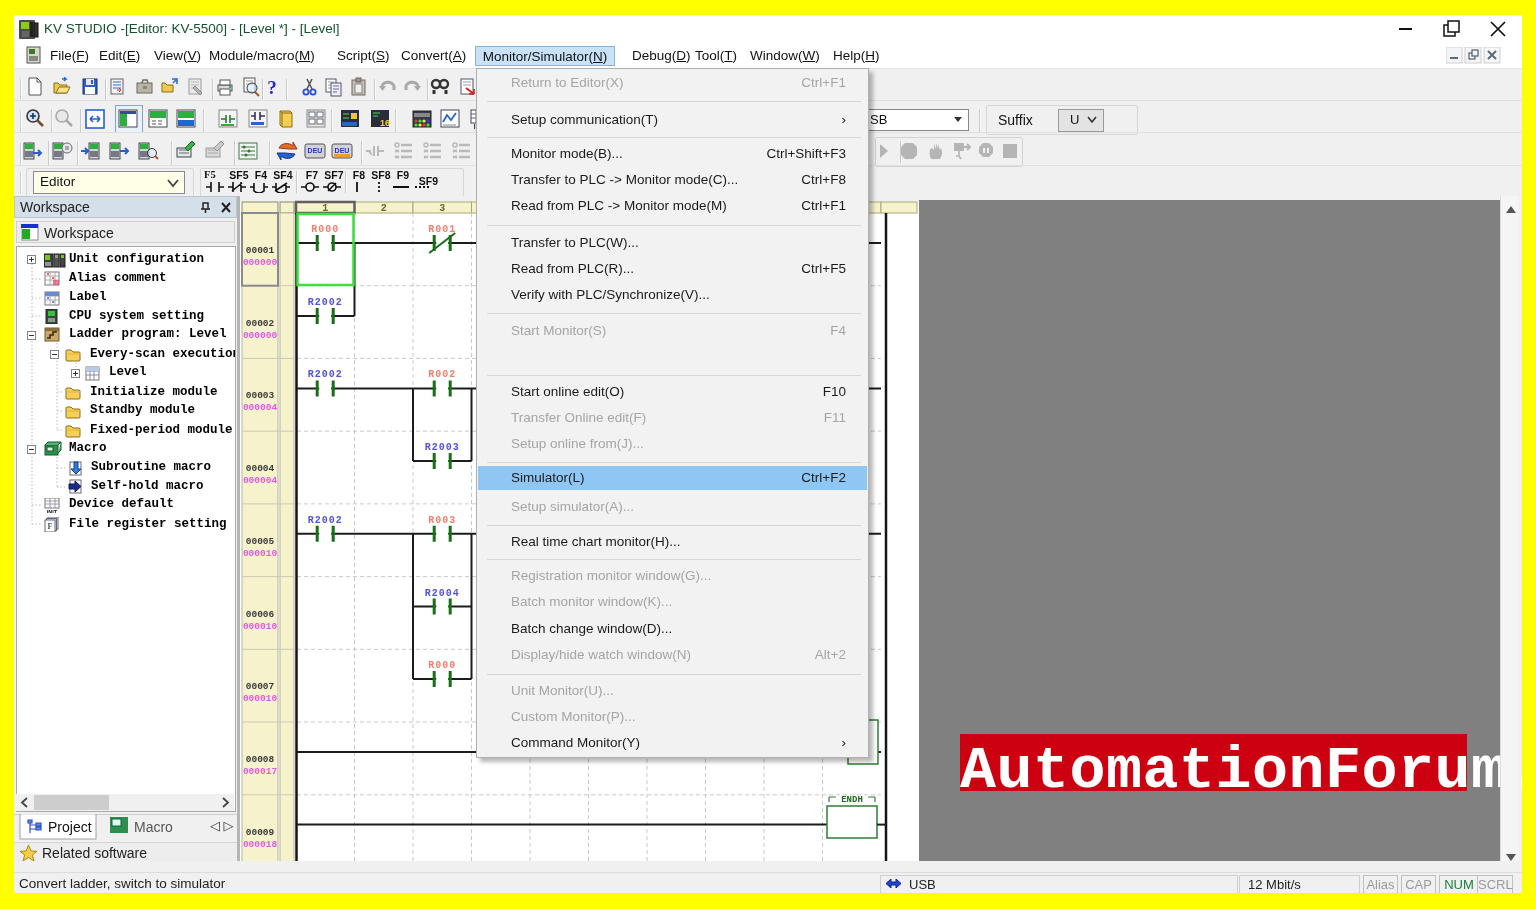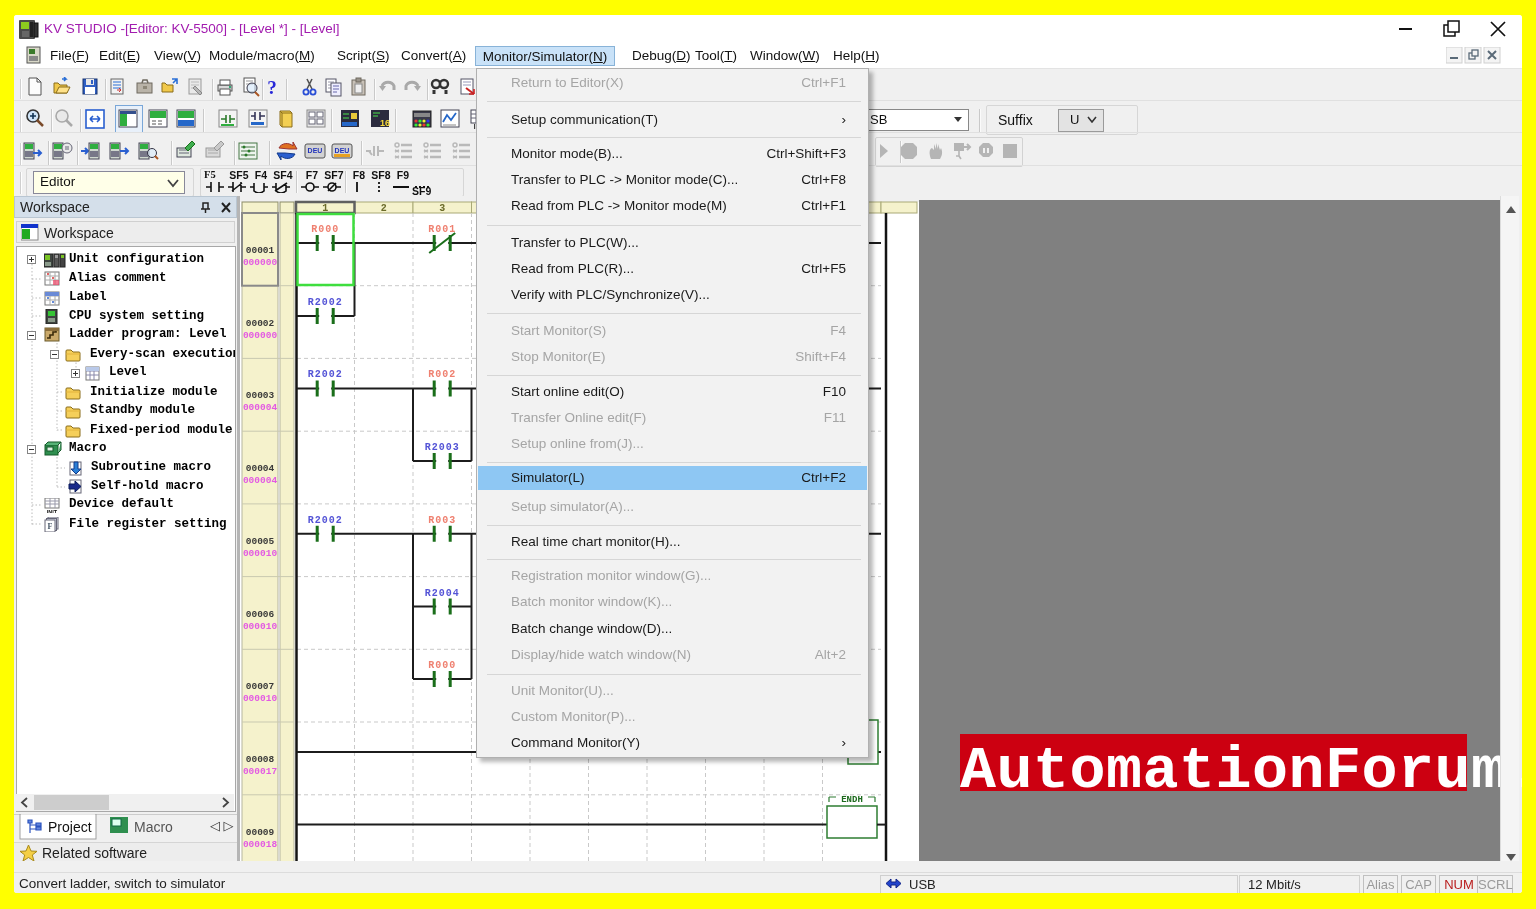--- a/index.html
+++ b/index.html
@@ -2,21 +2,21 @@
 <html><head>
 <meta charset="utf-8">
 <style>
   * { margin:0; padding:0; box-sizing:border-box; }
   html,body { width:1536px; height:909px; overflow:hidden; }
   body { background:#ffff00; font-family:"Liberation Sans", sans-serif; }
   #app { position:absolute; left:14px; top:15px; width:1508px; height:878px; background:#ffffff; border-radius:3px; overflow:hidden; }
   .abs { position:absolute; }
   
   #titlebar { position:absolute; left:0; top:0; width:1508px; height:29px; background:#fff; }
-  #title-text { position:absolute; left:30px; top:6px; font-size:13.5px; color:#a21caf; }
+  #title-text { position:absolute; left:30px; top:6px; font-size:13.5px; color:#14532d; }
   
   #menubar { position:absolute; left:0; top:29px; width:1508px; height:24px; background:#fff; font-size:13.5px; color:#111; }
   .mitem { position:absolute; top:2px; height:20px; line-height:20px; }
   #menubar u { text-decoration:underline; }
   
   #toolbars { position:absolute; left:0; top:53px; width:1508px; height:128px; background:#f0f0f0; border-top:1px solid #e3e3e3; }
   .tbsep { position:absolute; width:1px; background:#c9c9c9; box-shadow:1px 0 0 #fbfbfb; }
   .ticon { position:absolute; }
   
   #main { position:absolute; left:0; top:181px; width:1508px; height:676px; background:#f0f0f0; }
@@ -460,21 +460,21 @@
         <path d="M9 1 v10" stroke="#111" stroke-width="1.8"></path>
       </svg>
     <div class="abs" style="left:354px;top:100px;width:26px;text-align:center;font-size:10.5px;font-weight:bold;color:#111;font-family:'Liberation Sans'">SF8</div>
     <svg class="ticon" style="left:356px;top:112px" width="18" height="12" viewBox="0 0 18 12">
         <path d="M9 1 v10" stroke="#111" stroke-width="1.8" stroke-dasharray="2 2"></path>
       </svg>
     <div class="abs" style="left:376px;top:100px;width:26px;text-align:center;font-size:10.5px;font-weight:bold;color:#111;font-family:'Liberation Sans'">F9</div>
     <svg class="ticon" style="left:378px;top:112px" width="18" height="12" viewBox="0 0 18 12">
         <path d="M1 6 h16" stroke="#111" stroke-width="1.8"></path>
       </svg>
-    <div class="abs" style="left:398px;top:116px;width:26px;text-align:left;font-size:10.5px;font-weight:bold;color:#111;font-family:'Liberation Sans'">SF9</div>
+    <div class="abs" style="left:398px;top:106px;width:26px;text-align:right;font-size:10.5px;font-weight:bold;color:#111;font-family:'Liberation Sans'">SF9</div>
     <svg class="ticon" style="left:400px;top:112px" width="18" height="12" viewBox="0 0 18 12">
         <path d="M1 6 h16" stroke="#111" stroke-width="1.8" stroke-dasharray="2 2"></path>
       </svg>
     <div class="tbsep" style="left:282px;top:102px;height:22px"></div>
     <div class="tbsep" style="left:331px;top:102px;height:22px"></div>
     <div class="abs" style="left:0;top:31px;width:1508px;height:1px;background:#e0e0e0"></div>
     <div class="abs" style="left:0;top:63px;width:1508px;height:1px;background:#e0e0e0"></div>
     <div class="abs" style="left:0;top:96px;width:1508px;height:1px;background:#e0e0e0"></div>
   </div>
 
@@ -790,21 +790,21 @@
   <div id="bottomstrip"></div>
   <div id="statusbar">
     <span class="abs" style="left:5px;top:3px">Convert ladder, switch to simulator</span>
     <svg class="abs" style="left:870px;top:2px;z-index:3" width="20" height="17" viewBox="0 0 20 17">
       <path d="M2 8.5 L7 4 L7 7 L12 7 L12 4 L17 8.5 L12 13 L12 10 L7 10 L7 13 Z" fill="#2244cc" stroke="#112288"></path>
     </svg>
     <div class="sbox" style="left:866px;width:358px;text-align:left;padding-left:28px;border-color:#cfcfcf">USB</div>
     <div class="sbox" style="left:1225px;width:121px;text-align:left;padding-left:8px;border-color:#cfcfcf">12 Mbit/s</div>
     <div class="sbox" style="left:1349px;width:35px;color:#9a9a9a">Alias</div>
     <div class="sbox" style="left:1387px;width:35px;color:#9a9a9a">CAP</div>
-    <div class="sbox" style="left:1425px;width:40px;color:#b91c1c">NUM</div>
+    <div class="sbox" style="left:1425px;width:40px;color:#15803d">NUM</div>
     <div class="sbox" style="left:1463px;width:36px;color:#9a9a9a">SCRL</div>
   </div>
 
   <div id="dmenu">
     <div class="di dis" style="top:1px">
         <span class="lab">Return to Editor(X)</span>
         <span class="sc">Ctrl+F1</span>
       </div>
     <div class="dsep" style="top:32px"></div>
     <div class="di" style="top:38px">
@@ -833,24 +833,20 @@
         <span class="sc">Ctrl+F5</span>
       </div>
     <div class="di" style="top:213px">
         <span class="lab">Verify with PLC/Synchronize(V)...</span>
       </div>
     <div class="dsep" style="top:244px"></div>
     <div class="di dis" style="top:249px">
         <span class="lab">Start Monitor(S)</span>
         <span class="sc">F4</span>
       </div>
-    <div class="di dis" style="top:275px">
-        <span class="lab">Stop Monitor(E)</span>
-        <span class="sc">Shift+F4</span>
-      </div>
     <div class="dsep" style="top:306px"></div>
     <div class="di" style="top:310px">
         <span class="lab">Start online edit(O)</span>
         <span class="sc">F10</span>
       </div>
     <div class="di dis" style="top:336px">
         <span class="lab">Transfer Online edit(F)</span>
         <span class="sc">F11</span>
       </div>
     <div class="di dis" style="top:362px">

